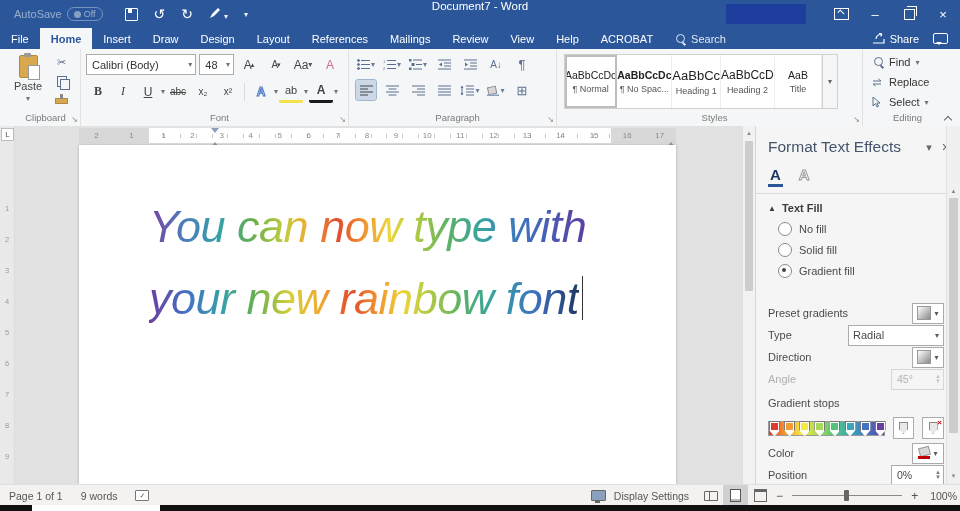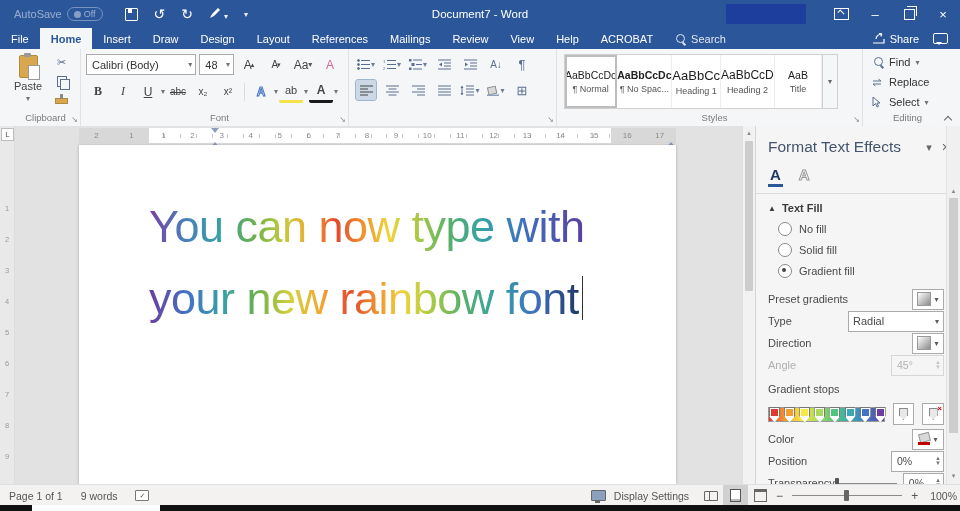--- a/index.html
+++ b/index.html
@@ -1,20 +1,20 @@
 <!DOCTYPE html>
 <html><head>
 <meta charset="utf-8">
 <style>
   html,body{margin:0;padding:0;background:#999;}
   .app{position:relative;width:960px;height:511px;overflow:hidden;background:#fff;
        font-family:"Liberation Sans",sans-serif;-webkit-font-smoothing:antialiased;}
   
   .titlebar{position:absolute;left:0;top:0;width:960px;height:28px;background:#2b579a;color:#fff;
-            display:flex;align-items:center;font-size:11px;}
+            display:flex;font-size:11px;}
   .autosave{display:flex;align-items:center;gap:5px;margin-left:14px;opacity:.5;}
   .as-pill{display:flex;align-items:center;gap:3px;border:1px solid rgba(255,255,255,.7);border-radius:8px;
            padding:0 6px;height:12px;font-size:9px;}
   .as-dot{width:7px;height:7px;border-radius:50%;background:rgba(255,255,255,.85);}
   .qat{display:flex;align-items:center;gap:16px;margin-left:22px;}
   .qat .g{font-size:14px;line-height:1;}
   .floppy{width:11px;height:11px;border:1.5px solid #fff;border-radius:1px;position:relative;display:inline-block;}
   .floppy:after{content:"";position:absolute;left:2px;top:0;width:4px;height:4px;background:#fff;}
   .pen-ic{width:12px;height:12px;display:inline-block;}
   .caret{font-size:8px;opacity:.9;}
@@ -103,21 +103,21 @@
   .vnums{position:absolute;left:0;top:78px;width:14px;display:flex;flex-direction:column;align-items:center;gap:22px;
          font-size:7.5px;color:#9a9a9a;}
   .docwrap{flex:1;position:relative;}
   .hruler{position:absolute;left:64px;top:2px;width:597px;height:15px;display:flex;font-size:8px;color:#8a8a8a;}
   .hr-seg{display:flex;align-items:center;justify-content:space-around;height:100%;}
   .hr-margin{background:#d8d8d8;}
   .hr-active{background:#fff;background-image:repeating-linear-gradient(to right,transparent 0 14.9px,#c9c9c9 14.9px 15.9px);background-size:100% 4px;background-position:0 center;background-repeat:no-repeat;}
   .ind-left{position:absolute;left:132px;top:0;width:0;height:0;border:4px solid transparent;border-top:5px solid #8aa0bd;}
   .ind-left2{position:absolute;left:132px;top:10px;width:0;height:0;border:4px solid transparent;border-bottom:5px solid #8aa0bd;}
   .ind-right{position:absolute;left:588px;top:10px;width:0;height:0;border:4px solid transparent;border-bottom:5px solid #8aa0bd;}
-  .page{position:absolute;left:64px;top:19px;width:597px;height:339px;background:#fff;box-shadow:0 0 3px rgba(0,0,0,.25);}
+  .page{position:absolute;left:64px;top:19px;width:597px;height:339px;background:#fff;box-shadow:0 0 3px rgba(0,0,0,.25);font-style:italic;}
   .doc-text{padding:46px 0 0 70px;font-size:45px;line-height:72px;letter-spacing:-.5px;white-space:nowrap;}
   .rainbow{display:block;background-clip:text;-webkit-background-clip:text;color:transparent;width:fit-content;}
   .cursor{display:inline-block;width:1.5px;height:44px;background:#333;vertical-align:-6px;margin-left:3px;}
   .vscroll{width:12px;background:#f2f2f2;border-left:1px solid #e0e0e0;position:relative;}
   .vs-up{position:absolute;top:0;left:0;width:12px;height:14px;display:flex;align-items:center;justify-content:center;font-size:7px;color:#8a8a8a;}
   .vs-thumb{position:absolute;top:15px;left:2px;width:8px;height:150px;background:#cdcdcd;border-radius:1px;}
   
   .pane{width:204px;background:#f5f5f5;border-left:1px solid #d5d5d5;position:relative;font-size:11px;color:#4a4a4a;}
   .pane-head{display:flex;align-items:center;padding:12px 10px 4px 12px;}
   .pane-title{font-size:15.5px;color:#44546a;flex:1;font-weight:normal;}
@@ -435,20 +435,21 @@
           </span>
         <span class="btn pbtn">
             <svg width="12" height="11">
               <rect x="1" y="2" width="8" height="7" fill="#d8d8d8" stroke="#8a8a8a" transform="rotate(-12 5 5)"></rect>
               <rect x="0" y="9.5" width="12" height="1.8" fill="#8aa0bd"></rect>
             </svg>
             <span class="caret">▾</span>
           </span>
         <span class="btn pbtn" style="font-size:13px">⊞</span>
       </div>
+      <div class="glabel">Paragraph</div>
       <span class="launcher">↘</span>
     </div>
 
     <div class="rgroup g-styles">
       <div class="sgallery">
         <span class="scard selected">
           <span class="samp">AaBbCcDc</span>
           <span class="nm">¶ Normal</span>
         </span>
         <span class="scard">
@@ -580,21 +581,21 @@
       </div>
       <div class="radio-row">
         <span class="rad"></span>
         <span>Solid fill</span>
       </div>
       <div class="radio-row">
         <span class="rad on"></span>
         <span>Gradient fill</span>
       </div>
 
-      <div class="prow" style="margin-top:8px">
+      <div class="prow" style="margin-top:22px">
         <span class="lab">Preset gradients</span>
         <span class="gradbtn">
             <span class="gradsq"></span>
             <span class="caret">▾</span>
           </span>
       </div>
       <div class="prow">
         <span class="lab">Type</span>
         <span class="typecombo">
             <span>Radial</span>

